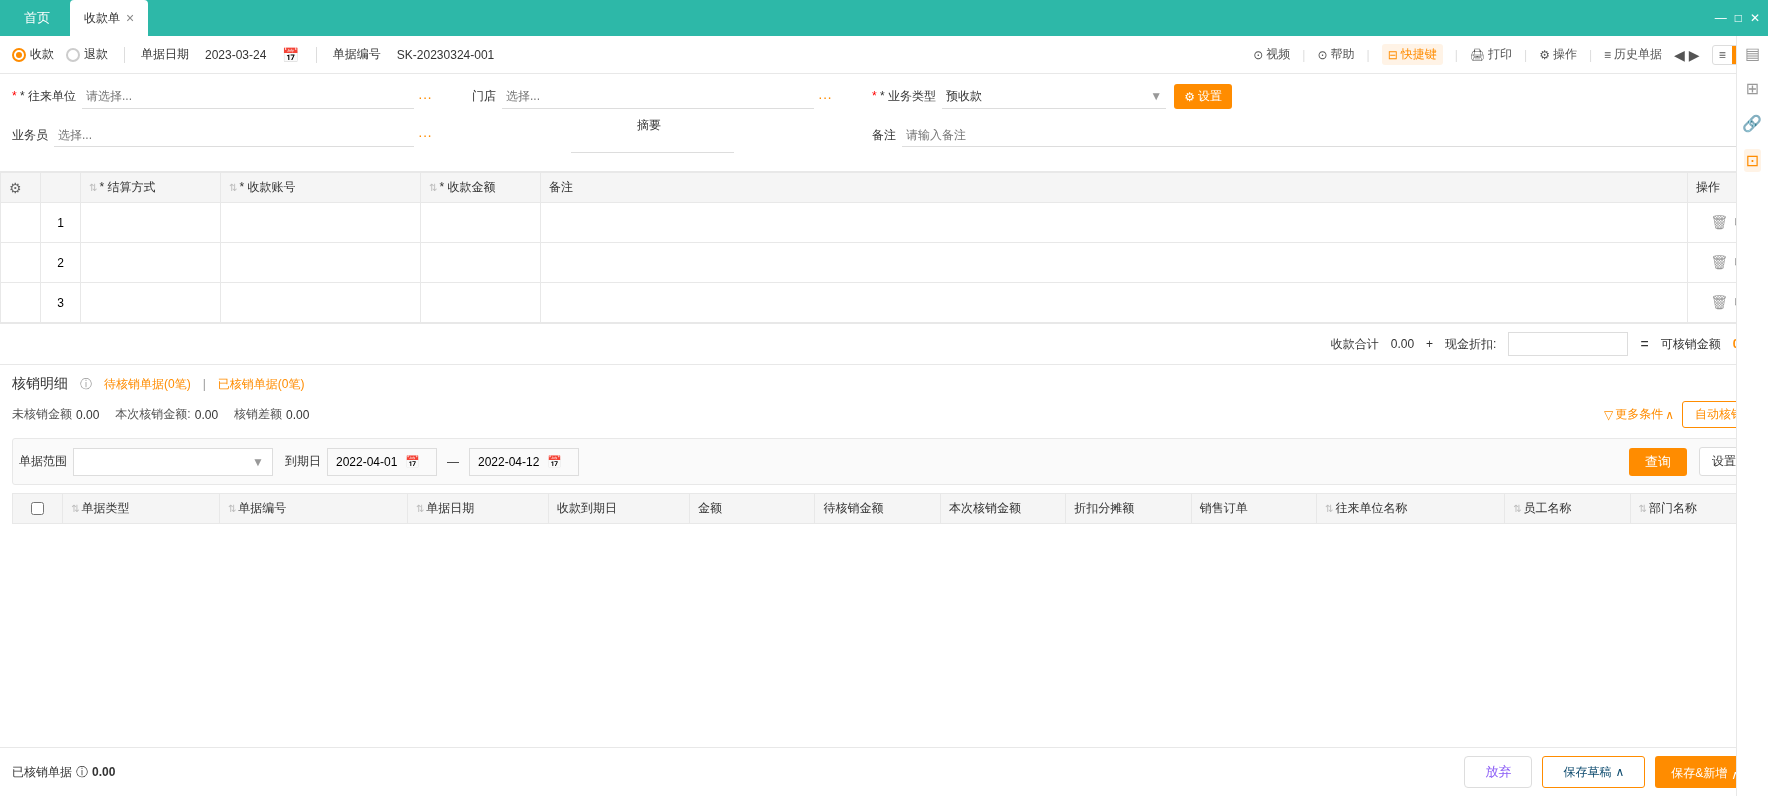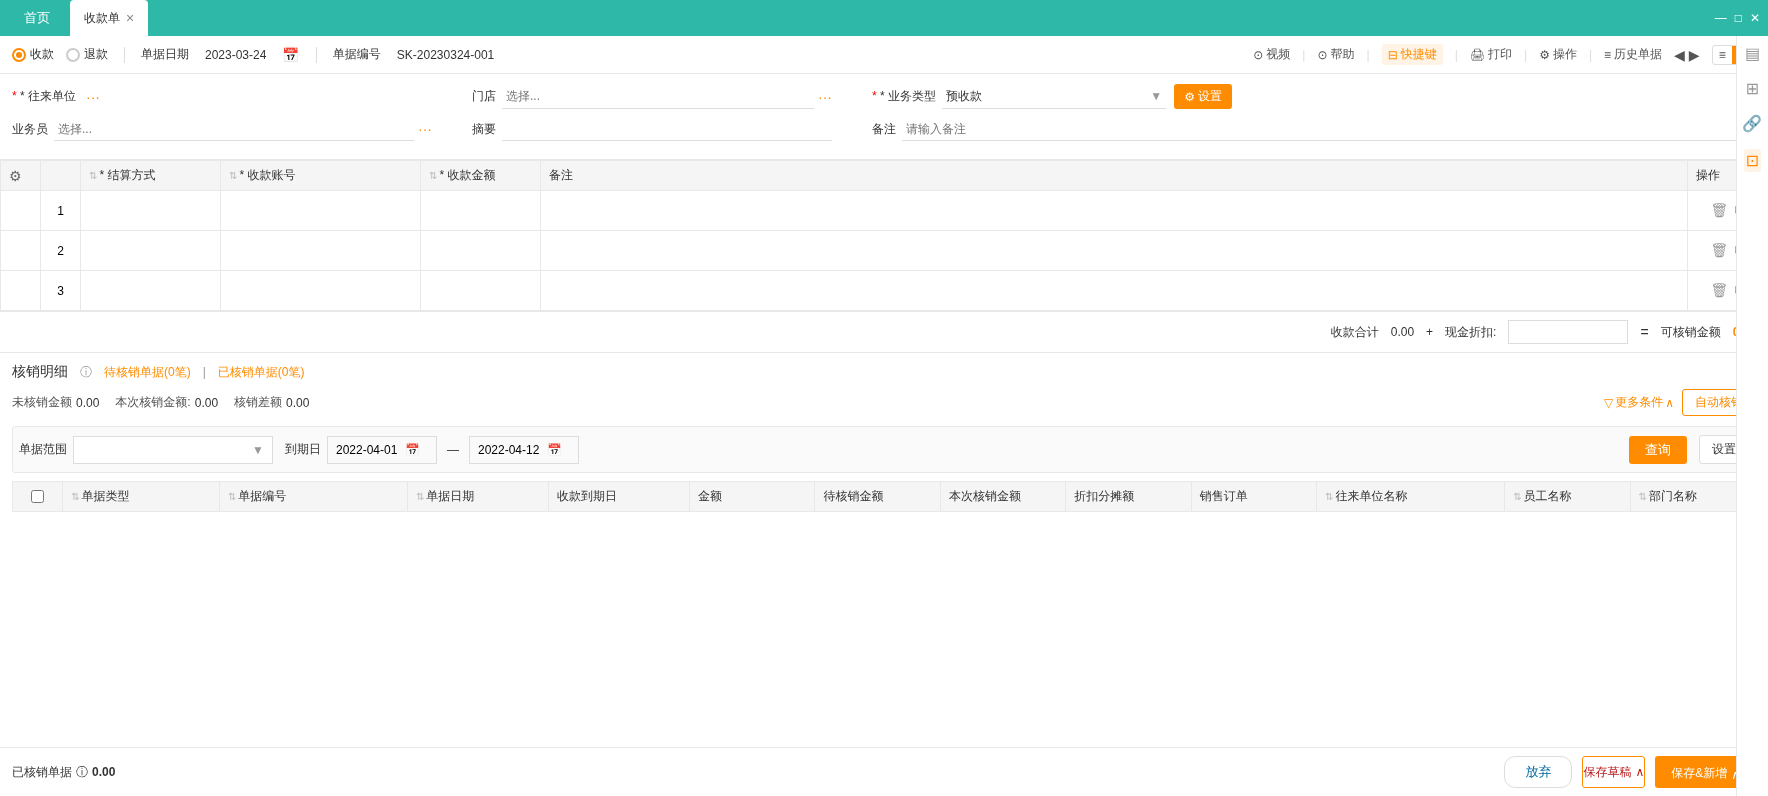--- a/index.html
+++ b/index.html
@@ -458,32 +458,32 @@
     }
     .bottom-value { color: #333; font-weight: bold; }
     .bottom-actions {
       margin-left: auto;
       display: flex;
       gap: 10px;
     }
     .btn-abandon {
       background: #fff;
       border: 1px solid #ddd;
-      color: #0369a1;
-      border-radius: 11px;
+      color: #8b5cf6;
+      border-radius: 4px;
       padding: 6px 20px;
       cursor: pointer;
       font-size: 13px;
     }
     .btn-save-draft {
       background: #fff;
       border: 1px solid #ff8c00;
-      color: #b91c1c;
+      color: #0c4a6e;
       border-radius: 3px;
-      padding: 6px 0;
+      padding: 6px 20px;
       cursor: pointer;
       font-size: 13px;
       display: flex;
       align-items: center;
       gap: 4px;
     }
     .btn-save-new {
       background: #ff8c00;
       border: none;
       color: #fff;
@@ -602,20 +602,21 @@
         <span class="view-btn active">▦</span>
       </div>
     </div>
   </div>
 
   <div class="form-area">
     <div class="form-row">
 
       <div class="form-field" style="max-width:420px;">
         <span class="field-label field-required">* 往来单位</span>
+        <input class="field-input" type="text" style="color: rgb(204, 204, 204);" placeholder="请选择...">
         <span class="field-more">···</span>
       </div>
       <div class="form-divider"></div>
 
       <div class="form-field" style="max-width:360px;">
         <span class="field-label">门店</span>
         <input class="field-input" type="text" style="color: rgb(204, 204, 204);" placeholder="选择...">
         <span class="field-more">···</span>
       </div>
       <div class="form-divider"></div>
@@ -634,21 +635,21 @@
     </div>
     <div class="form-row">
 
       <div class="form-field" style="max-width:420px;">
         <span class="field-label">业务员</span>
         <input class="field-input" type="text" style="color: rgb(204, 204, 204);" placeholder="选择...">
         <span class="field-more">···</span>
       </div>
       <div class="form-divider"></div>
 
-      <div class="form-field" style="max-width:360px;">
+      <div class="form-field" style="max-width:360px;flex-direction:column;">
         <span class="field-label">摘要</span>
         <input class="field-input" type="text" style="">
       </div>
       <div class="form-divider"></div>
 
       <div class="form-field">
         <span class="field-label">备注</span>
         <input class="field-input" type="text" style="color: rgb(204, 204, 204); flex: 1 1 0%;" placeholder="请输入备注">
       </div>
     </div>

